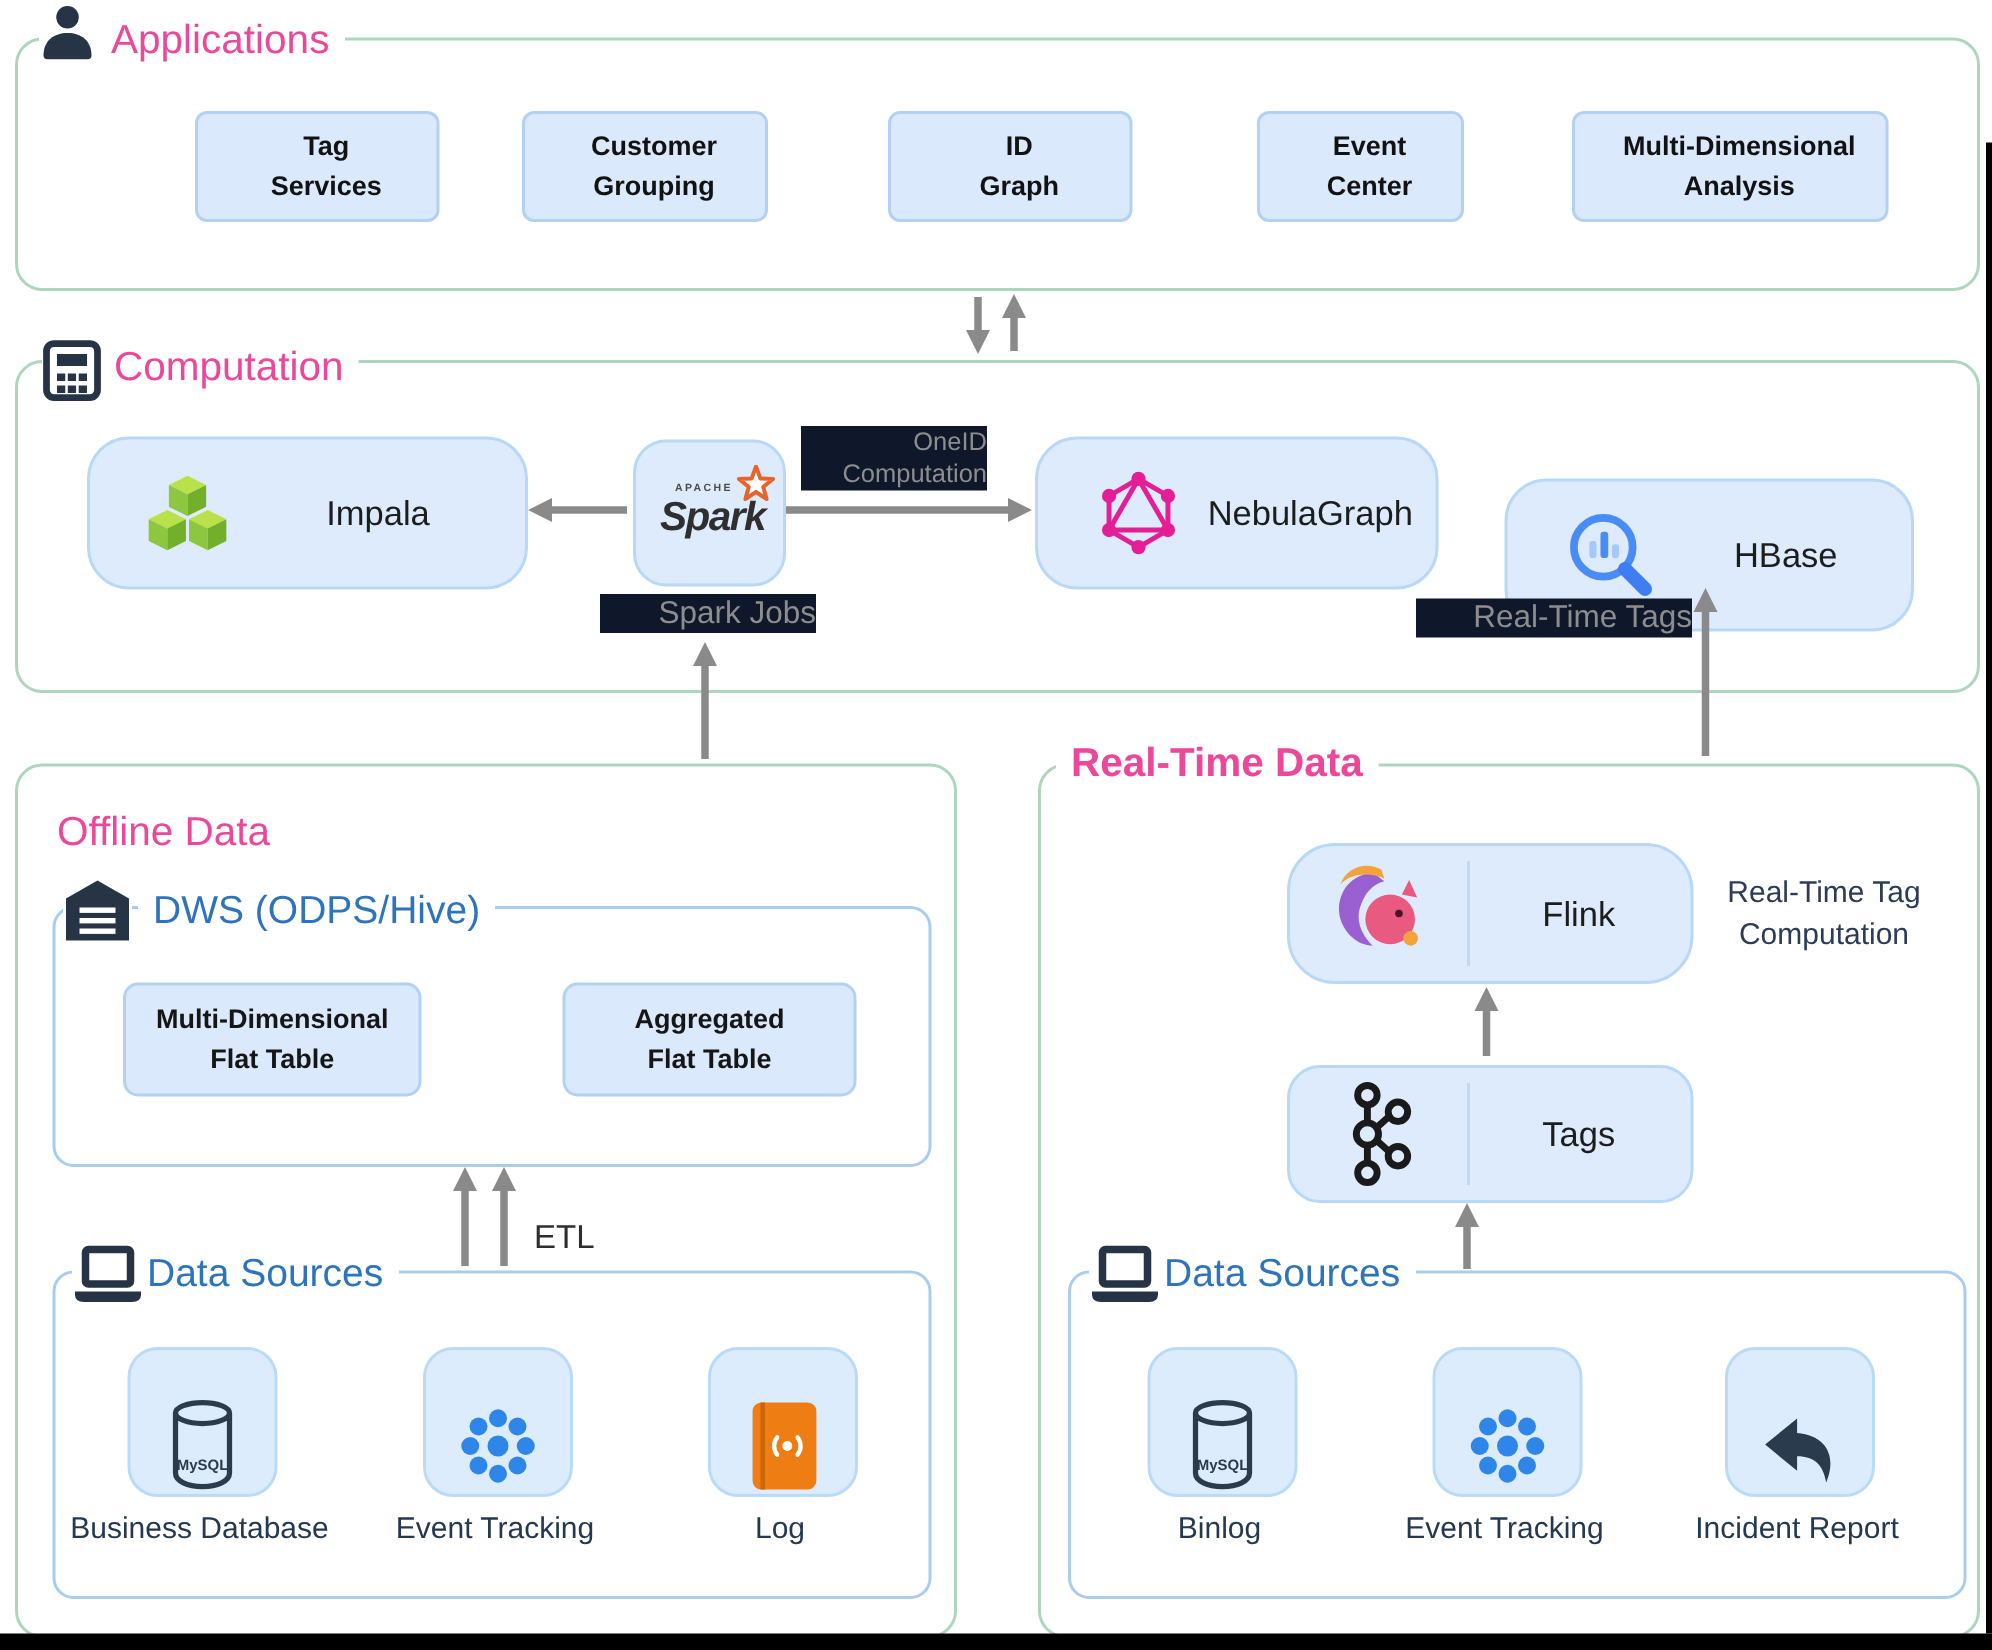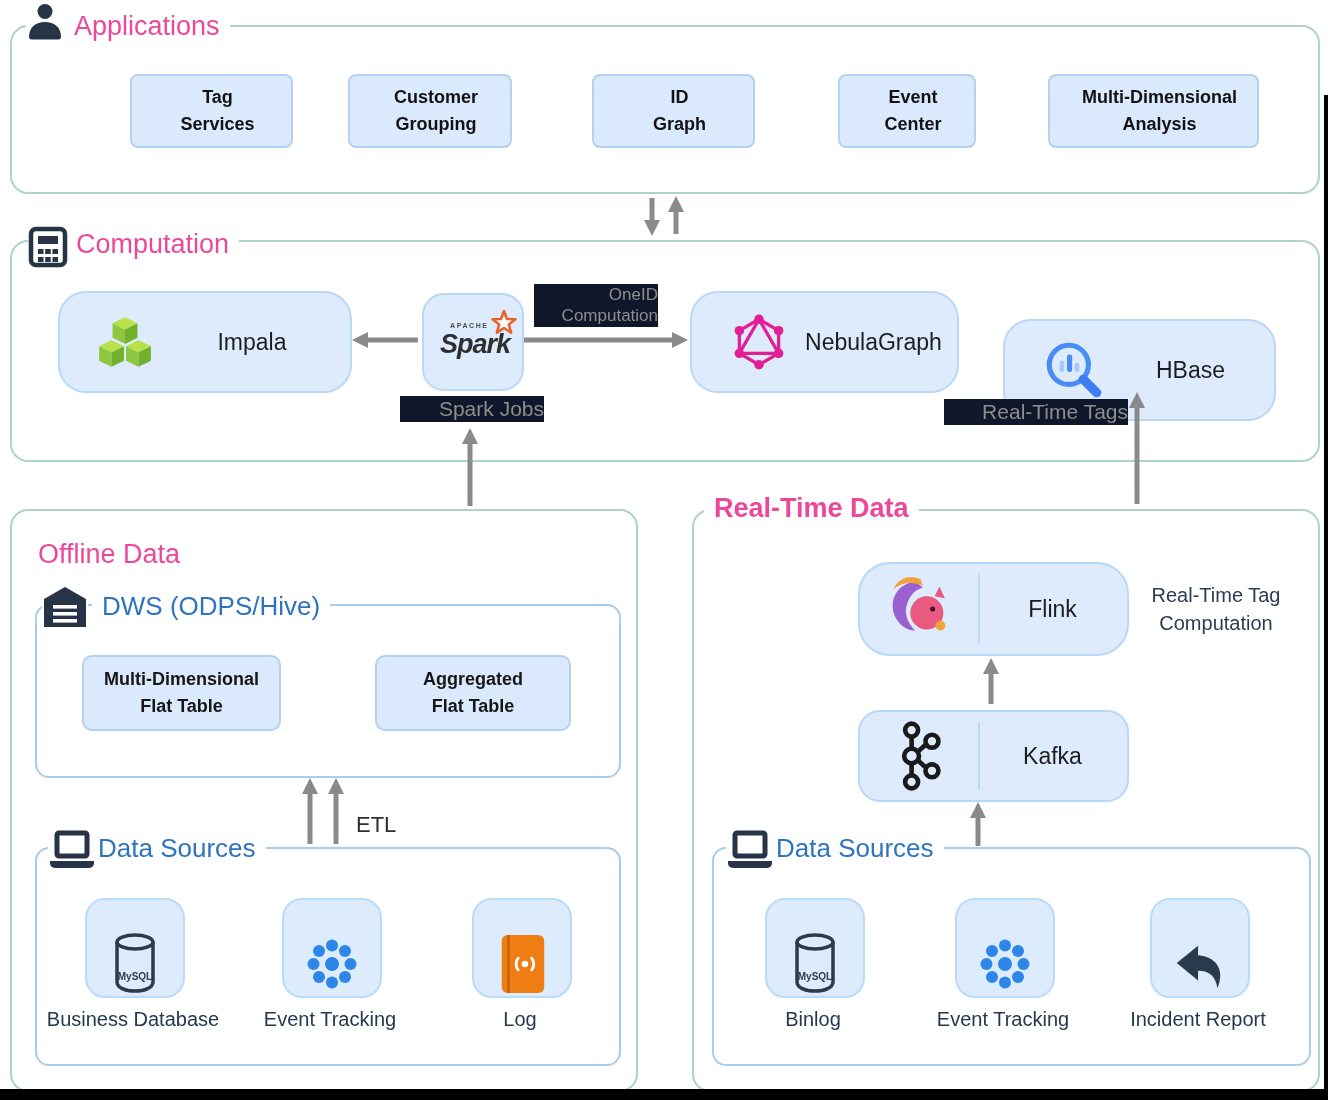--- a/index.html
+++ b/index.html
@@ -283,21 +283,21 @@
         <circle cx="16" cy="68" r="7"></circle>
         <circle cx="38" cy="24" r="7"></circle>
         <circle cx="38" cy="56" r="7"></circle>
         <line x1="16" y1="19" x2="16" y2="32"></line>
         <line x1="16" y1="48" x2="16" y2="61"></line>
         <line x1="22" y1="36" x2="32" y2="27"></line>
         <line x1="22" y1="44" x2="32" y2="53"></line>
       </svg>
     </div>
     <div class="vdiv"></div>
-    <div class="lbl">Kafka</div>
+    <div class="lbl">Tags</div>
   </div>
 
   <svg class="arr" style="left:969px;top:802px;" width="18" height="46">
     <line x1="9" y1="44" x2="9" y2="14" stroke="#8a8a8a" stroke-width="5"></line>
     <polygon points="9,0 1,16 17,16" fill="#8a8a8a"></polygon>
   </svg>
 
   <div class="sub" style="left:712px;top:847px;width:595px;height:215px;"></div>
   <svg class="icon" style="left:726px;top:830px;" width="48" height="42" viewBox="0 0 48 42">
     <rect x="9" y="3" width="30" height="23" rx="2" fill="none" stroke="#263445" stroke-width="5"></rect>

